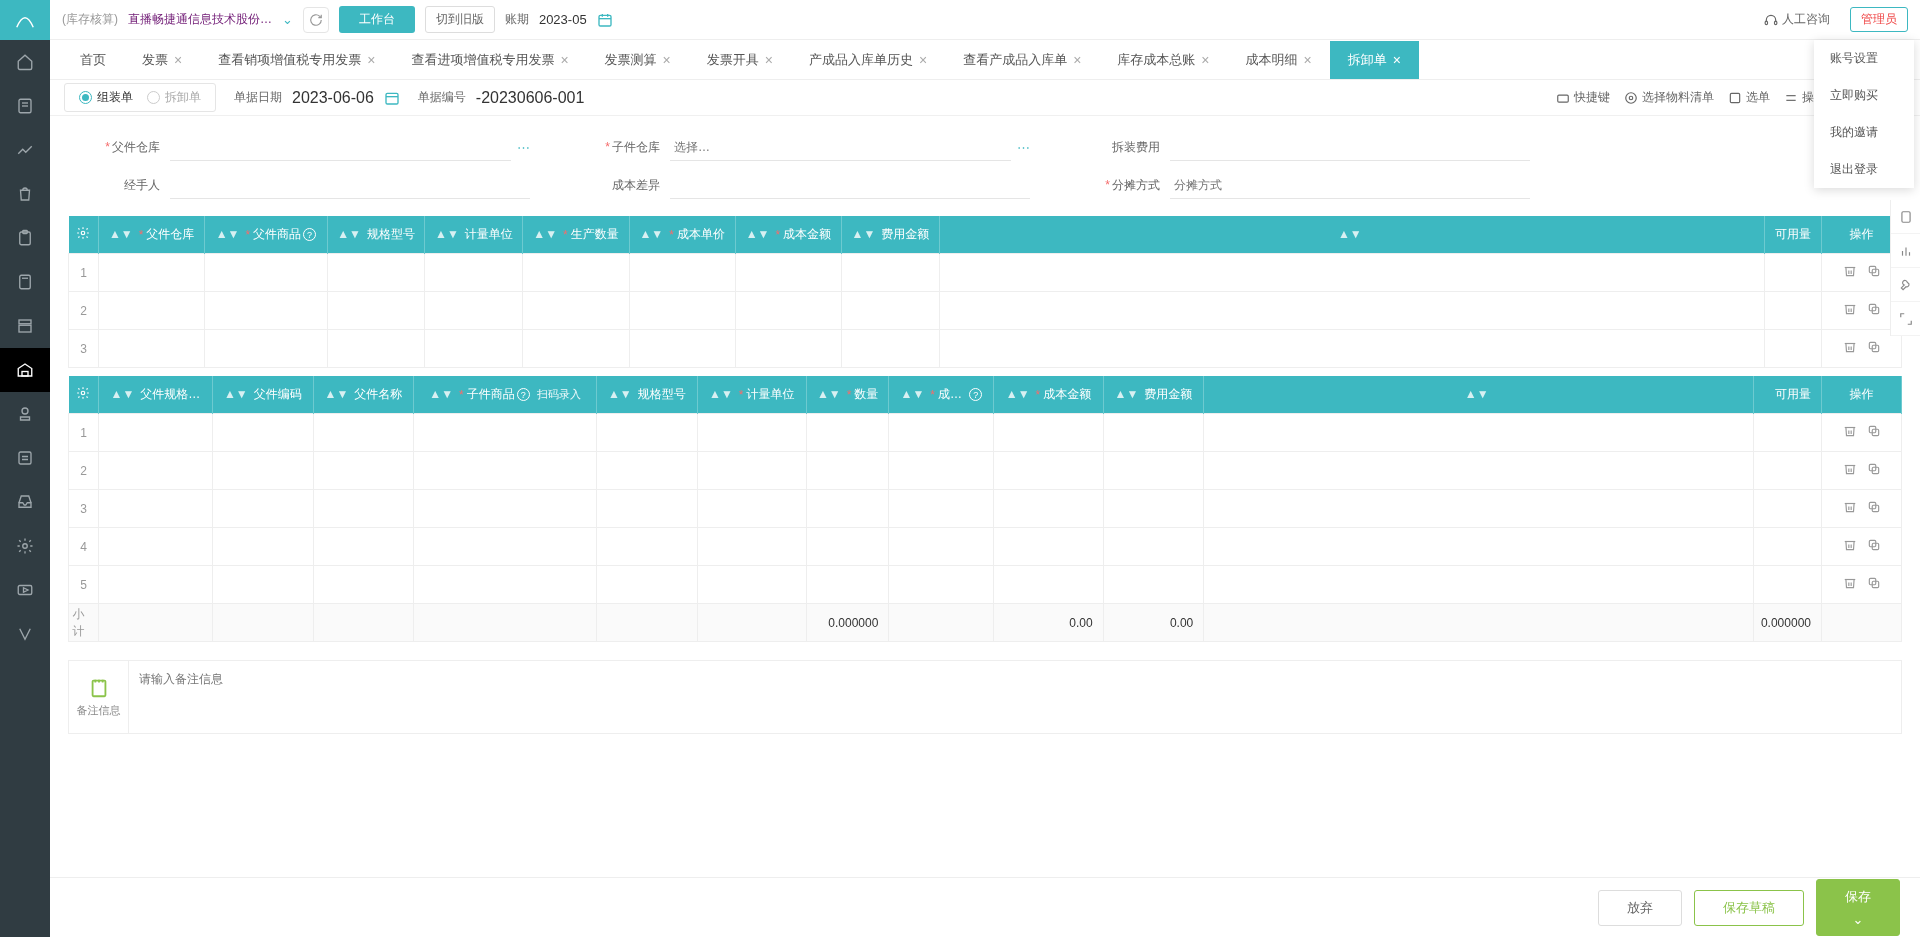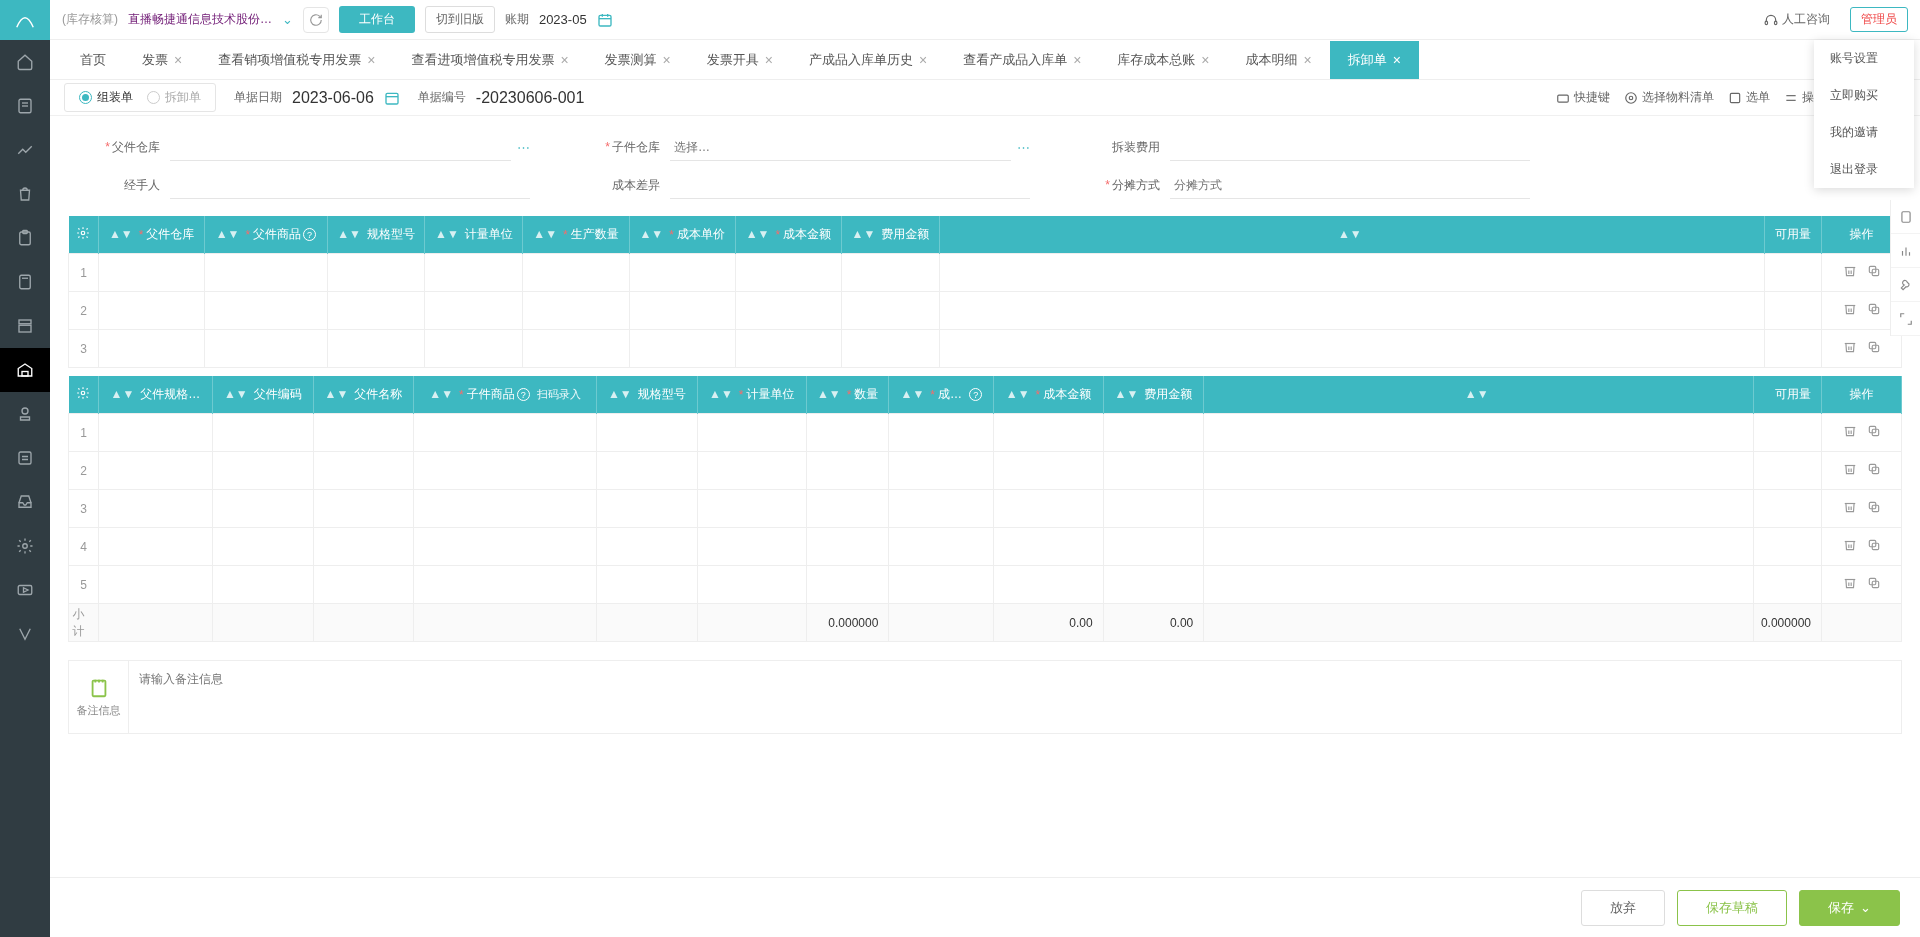--- a/index.html
+++ b/index.html
@@ -59,21 +59,21 @@
 .action-td { background: #fff; }
 .footer-row td { background: #fafafa; text-align: right; padding-right: 10px; color: #333; }
 .remarks { margin: 14px 18px; border: 1px solid #eee; display: flex; height: 74px; }
 .remarks-label { width: 60px; border-right: 1px solid #eee; display: flex; flex-direction: column; align-items: center; justify-content: center; font-size: 11px; color: #888; gap: 4px; }
 .remarks-label svg { color: #8bc34a; }
 .remarks-input { flex: 1; border: none; padding: 10px; resize: none; outline: none; font-size: 12px; color: #555; }
 .bottom-bar { position: absolute; bottom: 0; left: 0; right: 0; height: 60px; border-top: 1px solid #eee; background: #fff; display: flex; align-items: center; justify-content: flex-end; padding: 0 20px; gap: 12px; }
 .btn { padding: 8px 28px; border-radius: 3px; cursor: pointer; font-size: 13px; }
 .btn-plain { background: #fff; border: 1px solid #ddd; color: #666; margin-left: 12px; }
 .btn-draft { background: #fff; border: 1px solid #8bc34a; color: #8bc34a; }
-.btn-save { background: #8bc34a; border: 1px solid #8bc34a; color: #fff; display: flex; align-items: center; gap: 6px; }
+.btn-save { background: #8bc34a; border: 1px solid #8bc34a; color: #fff; display: flex; align-items: center; gap: 6px; flex-direction: column; }
 .dropdown { position: absolute; top: 40px; right: 6px; width: 100px; background: #fff; box-shadow: 0 2px 10px rgba(0,0,0,0.15); z-index: 100; }
 .dropdown-item { padding: 10px 16px; font-size: 12px; color: #555; cursor: pointer; }
 .right-tools { position: absolute; right: 0; top: 200px; width: 30px; background: #fff; border-left: 1px solid #eee; display: flex; flex-direction: column; }
 .right-tool { height: 34px; display: flex; align-items: center; justify-content: center; color: #888; cursor: pointer; border-bottom: 1px solid #f3f3f3; }
 .icon { width: 14px; height: 14px; }
 .th-flex { display: flex; align-items: center; justify-content: center; gap: 2px; }
 .help-icon { width: 13px; height: 13px; border: 1px solid #fff; border-radius: 50%; display: inline-flex; align-items: center; justify-content: center; font-size: 9px; }
 .scan-link { font-size: 11px; opacity: 0.9; }
 .avail-col { text-align: right; padding-right: 10px; }
 .totals-num { font-variant-numeric: tabular-nums; }

